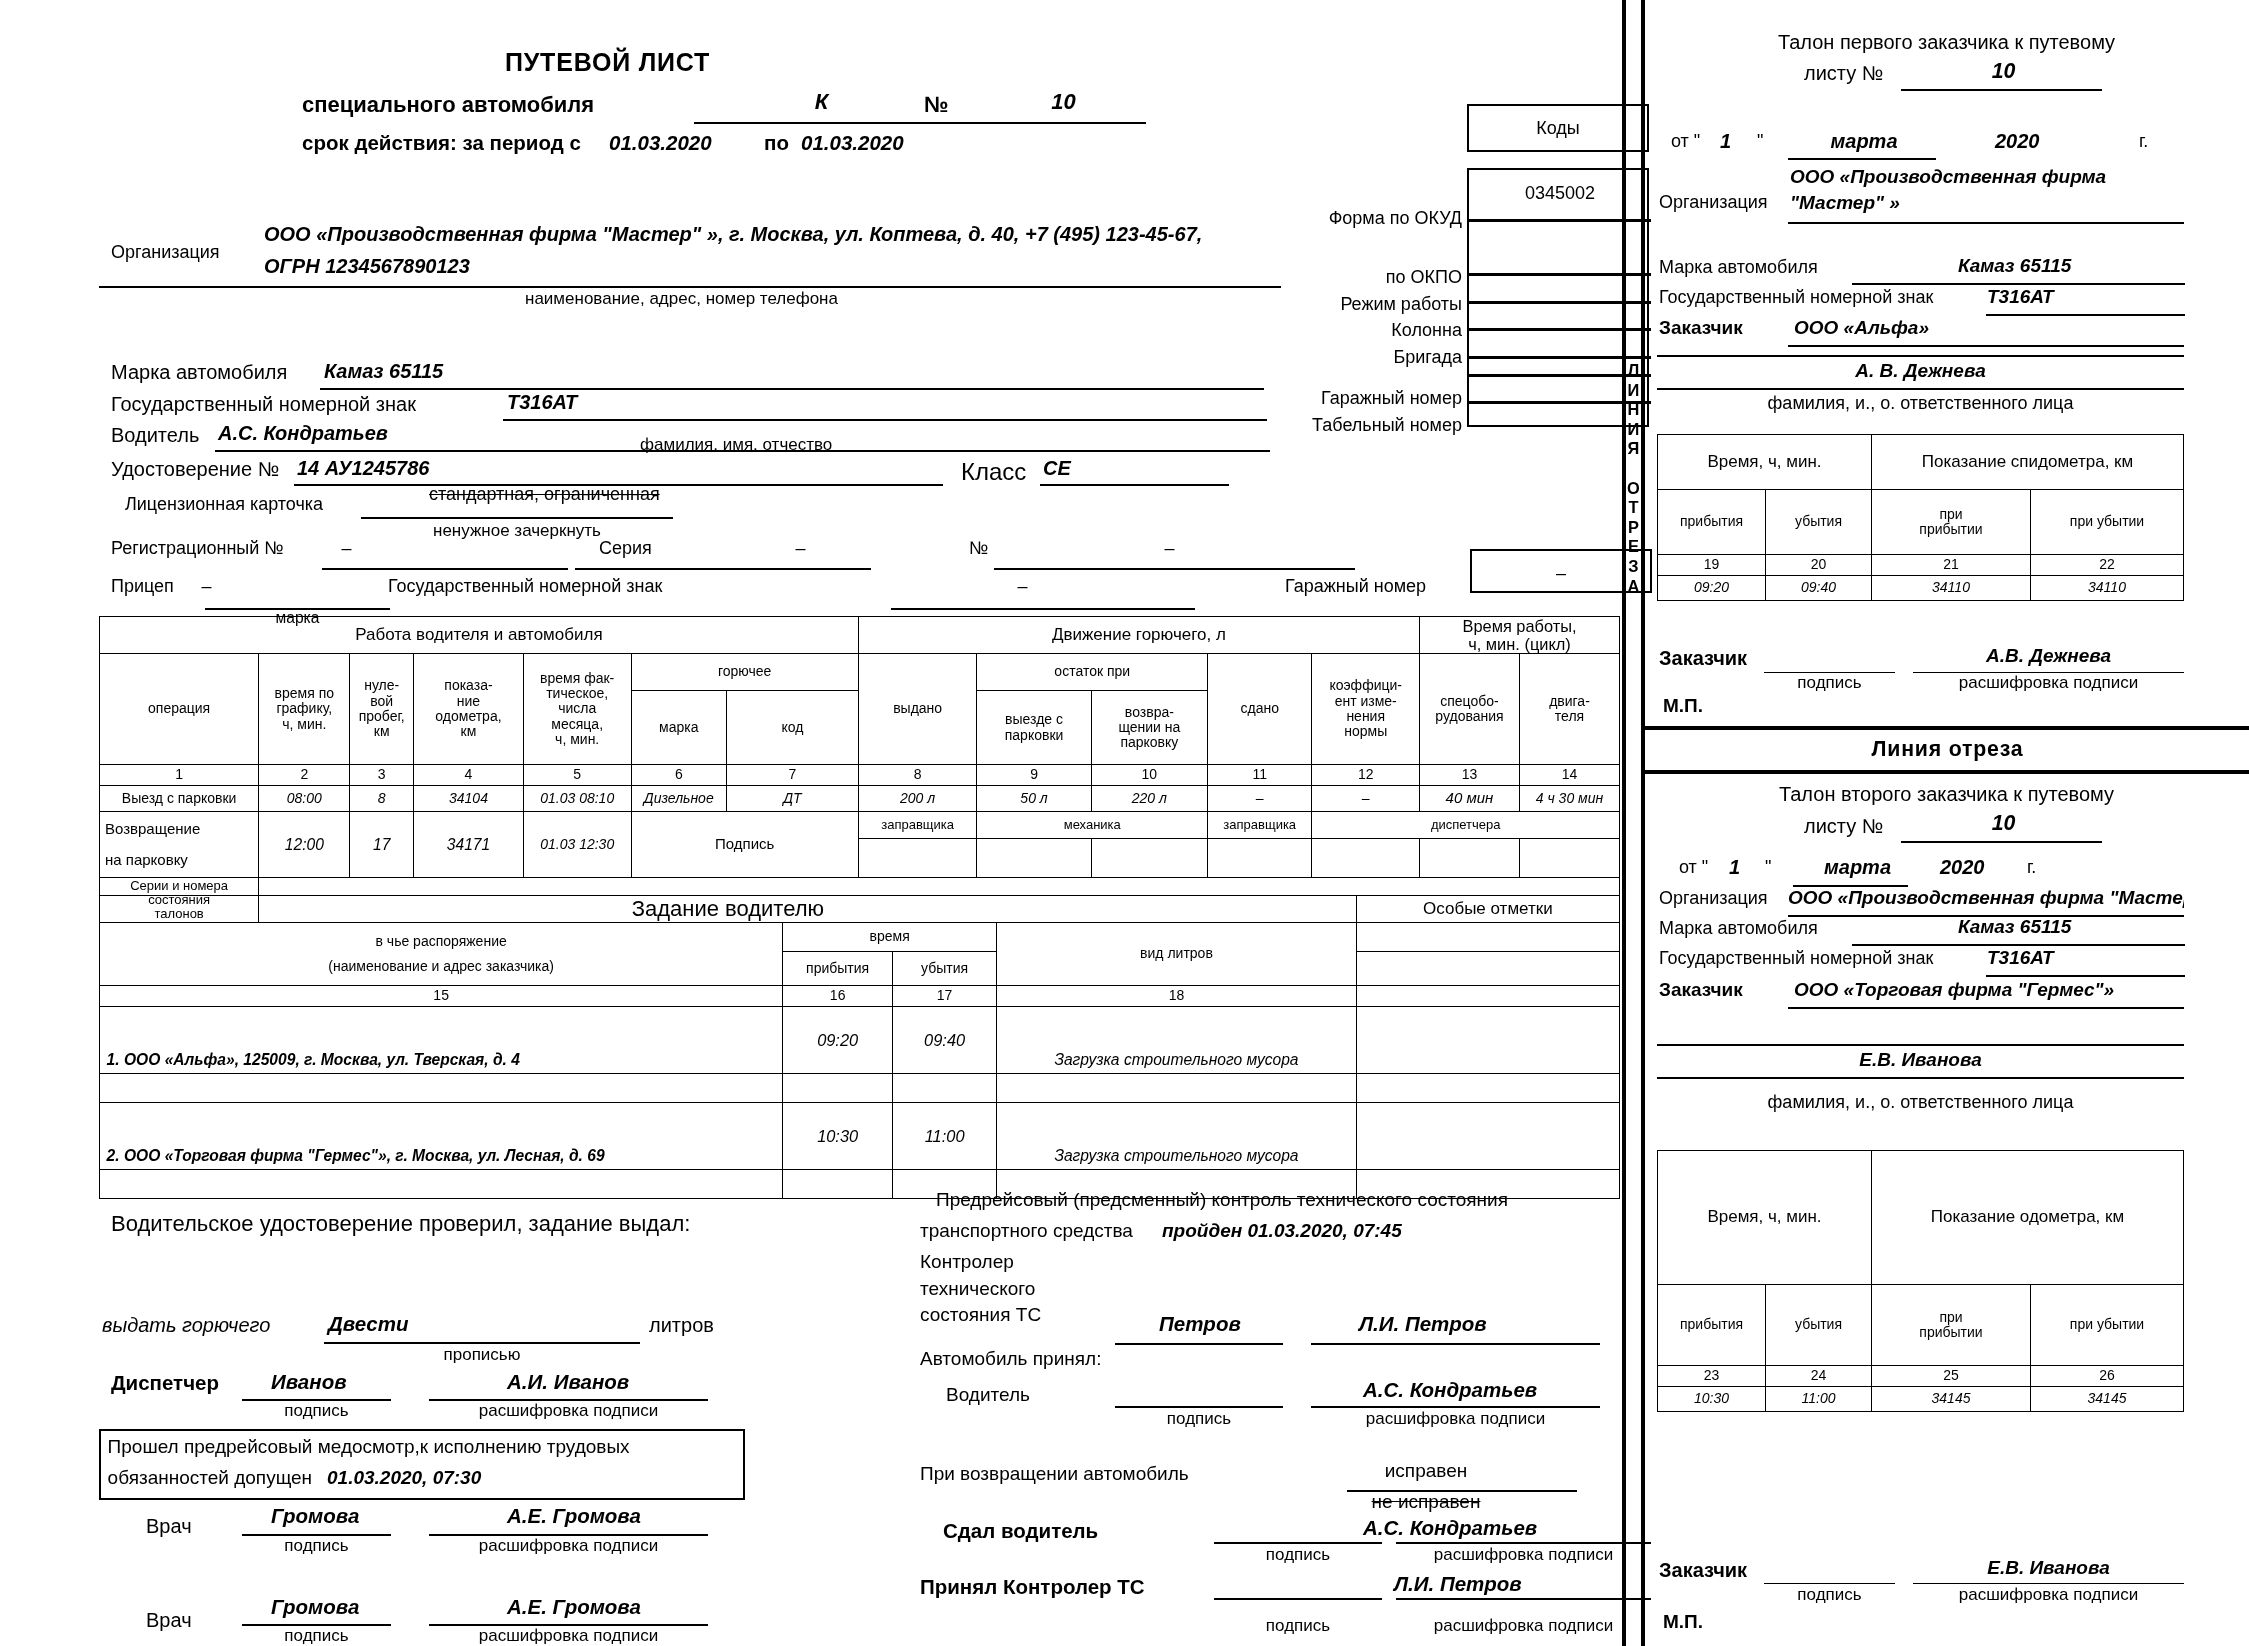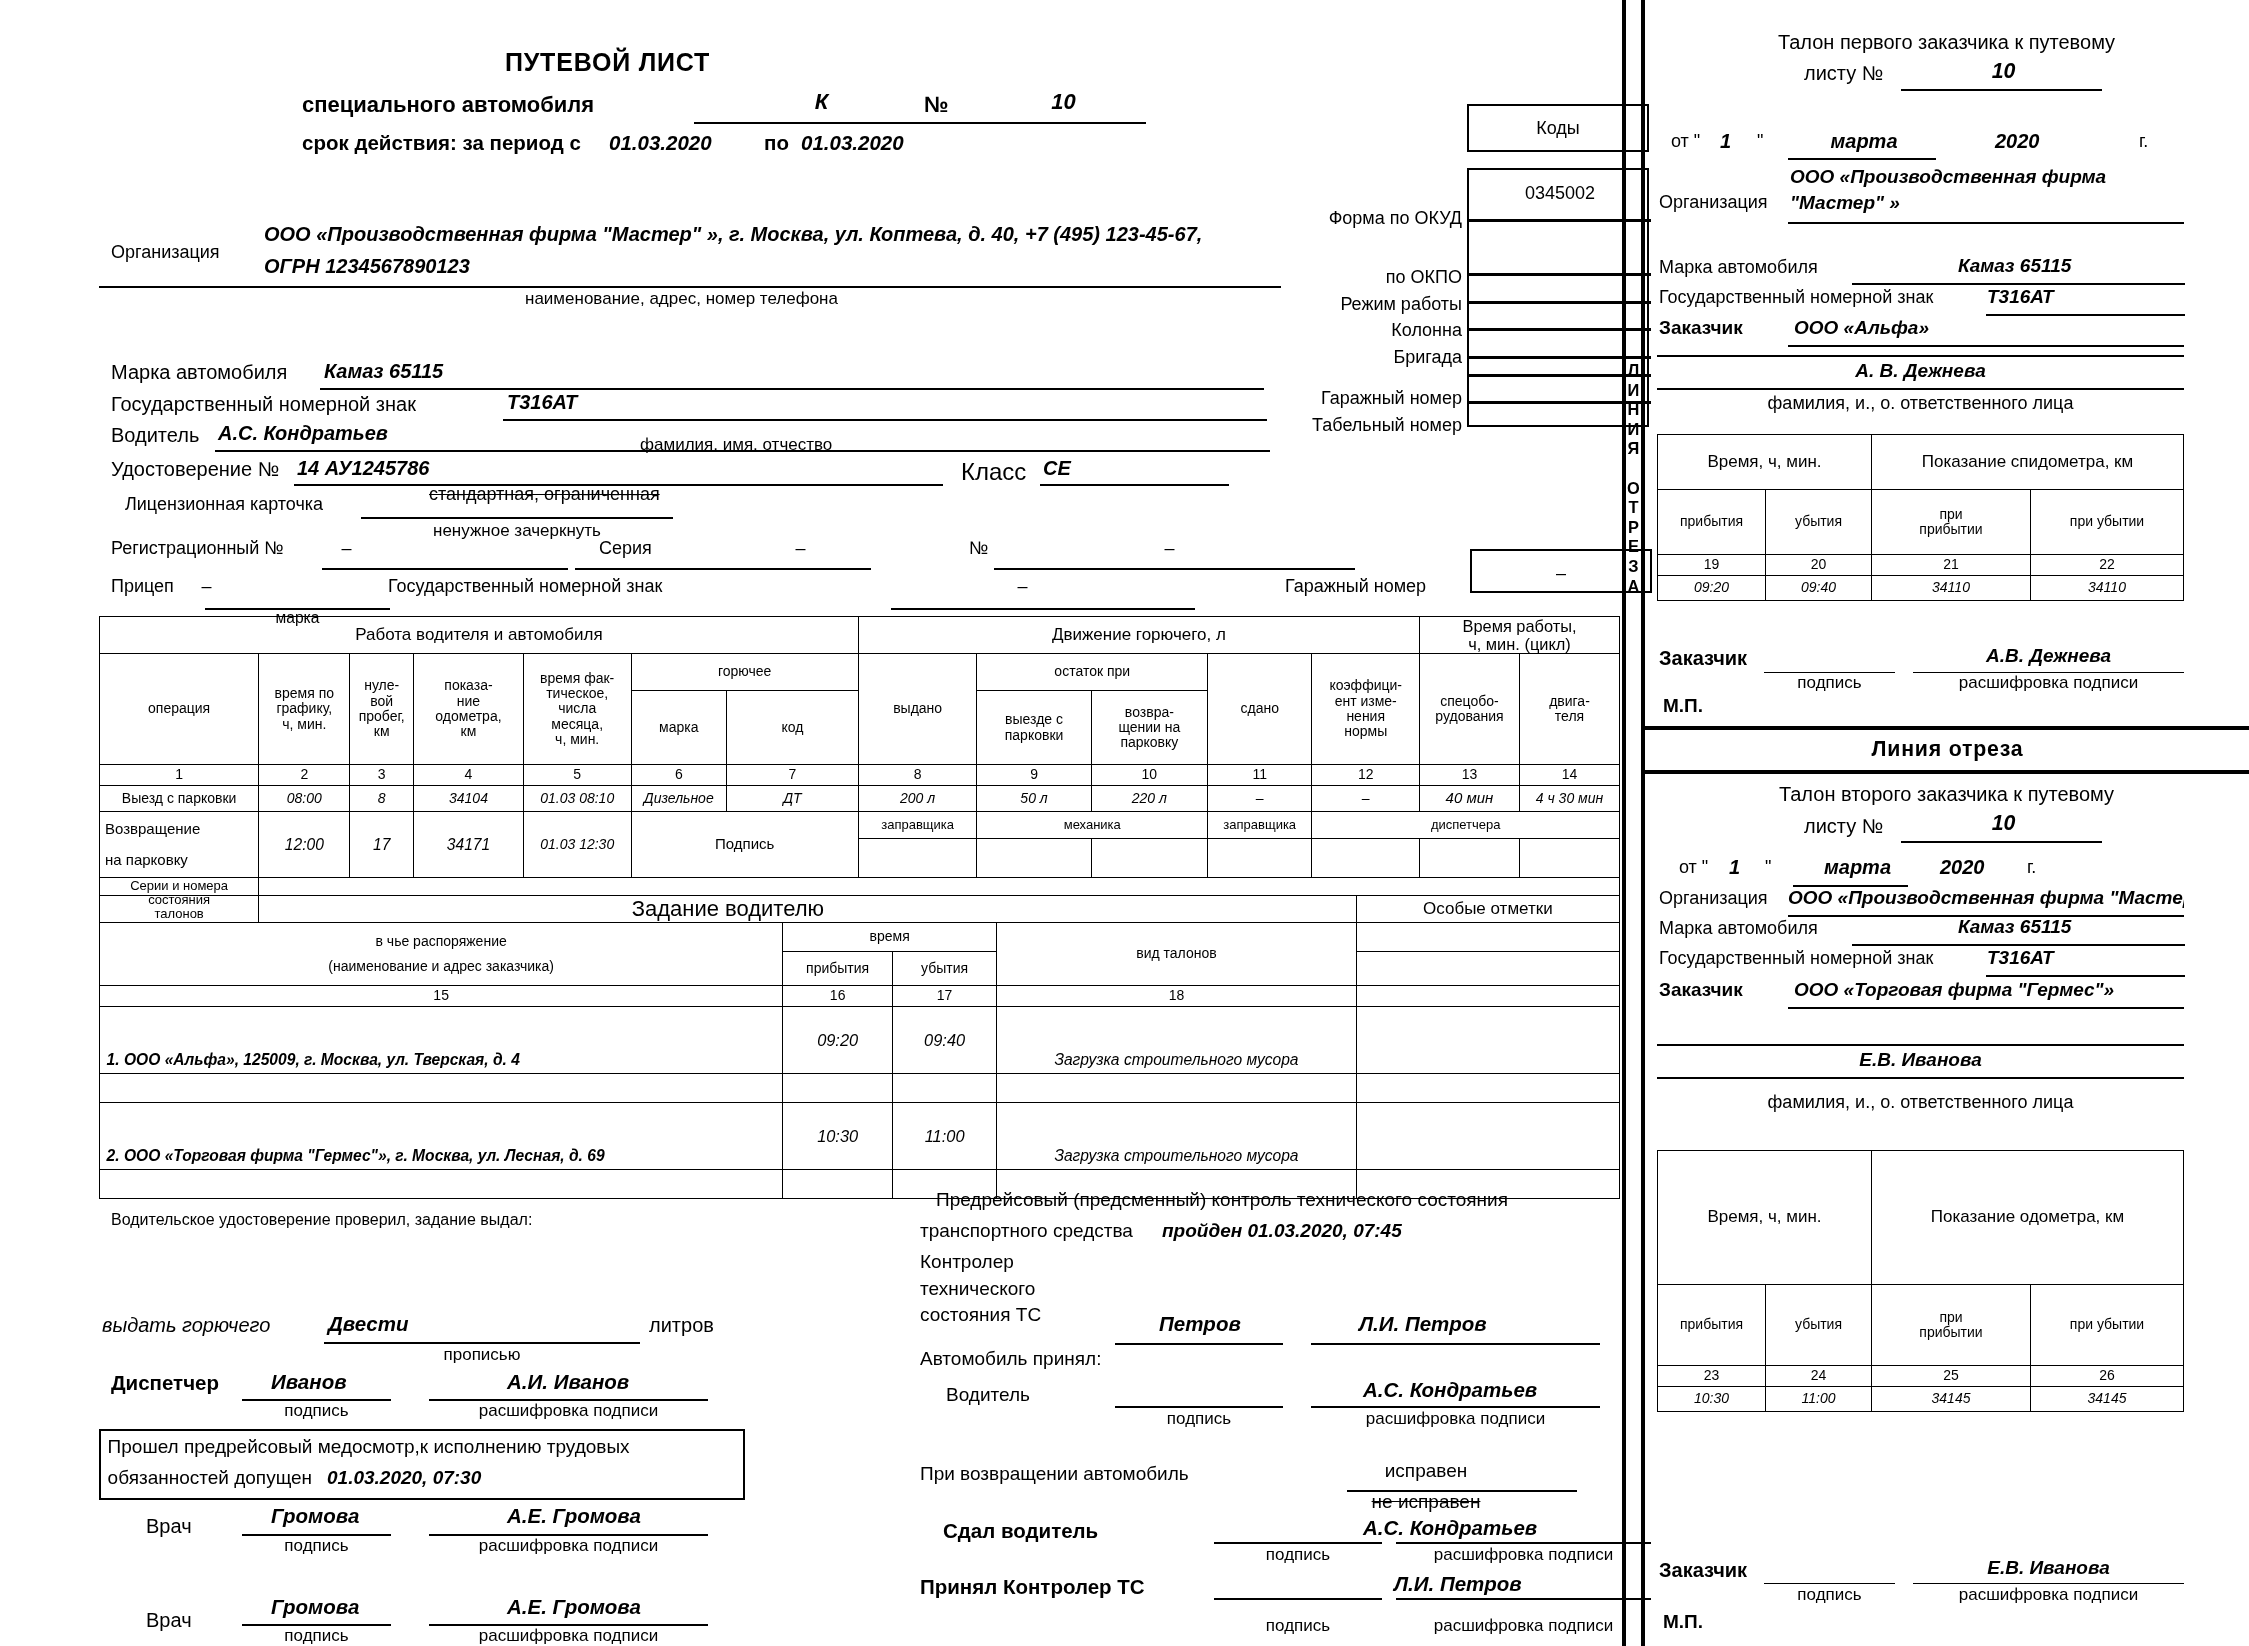--- a/index.html
+++ b/index.html
@@ -271,21 +271,21 @@
         <tr class="hdr">
       <td colspan="4" style="height:26px;font-size:22px;">Задание водителю</td>
       <td rowspan="1" style="width:234px;font-size:17px;">Особые отметки</td>
     </tr>
     <tr class="hdr">
       <td rowspan="2" style="width:609px;height:62px;">
         <div>в чье распоряжение</div>
         <div style="margin-top:10px;">(наименование и адрес заказчика)</div>
       </td>
       <td colspan="2" style="height:28px;">время</td>
-      <td rowspan="2" style="width:320px;">вид талонов</td>
+      <td rowspan="2" style="width:320px;">вид литров</td>
       <td></td>
     </tr>
     <tr class="hdr">
       <td style="width:97px;">прибытия</td>
       <td style="width:92px;">убытия</td>
       <td></td>
     </tr>
     <tr class="num">
       <td>15</td>
       <td>16</td>
@@ -317,21 +317,21 @@
     <tr>
       <td style="height:28px;"></td>
       <td></td>
       <td></td>
       <td></td>
       <td></td>
     </tr>
   </tbody>
     </table>
 
-  <div class="abs t" style="left:111px;top:1211px;font-size:16px;">Водительское удостоверение проверил, задание выдал:</div>
+  <div class="abs t" style="left:111px;top:1211px;font-size:22px;">Водительское удостоверение проверил, задание выдал:</div>
 
   <div class="abs t" style="left:102px;top:1314px;font-size:20px;font-style:italic;">выдать горючего</div>
   <div class="abs t it" style="left:328px;top:1312px;font-size:20.5px;">Двести</div>
   <div class="abs ul" style="left:324px;top:1342px;width:316px;"></div>
   <div class="abs t" style="left:649px;top:1314px;font-size:20px;">литров</div>
   <div class="abs t ctr" style="left:324px;top:1345px;width:316px;font-size:17px;">прописью</div>
 
   <div class="abs t b" style="left:111px;top:1371px;font-size:20.5px;">Диспетчер</div>
   <div class="abs t it" style="left:271px;top:1370px;font-size:20.5px;">Иванов</div>
   <div class="abs ul" style="left:242px;top:1399px;width:149px;"></div>

